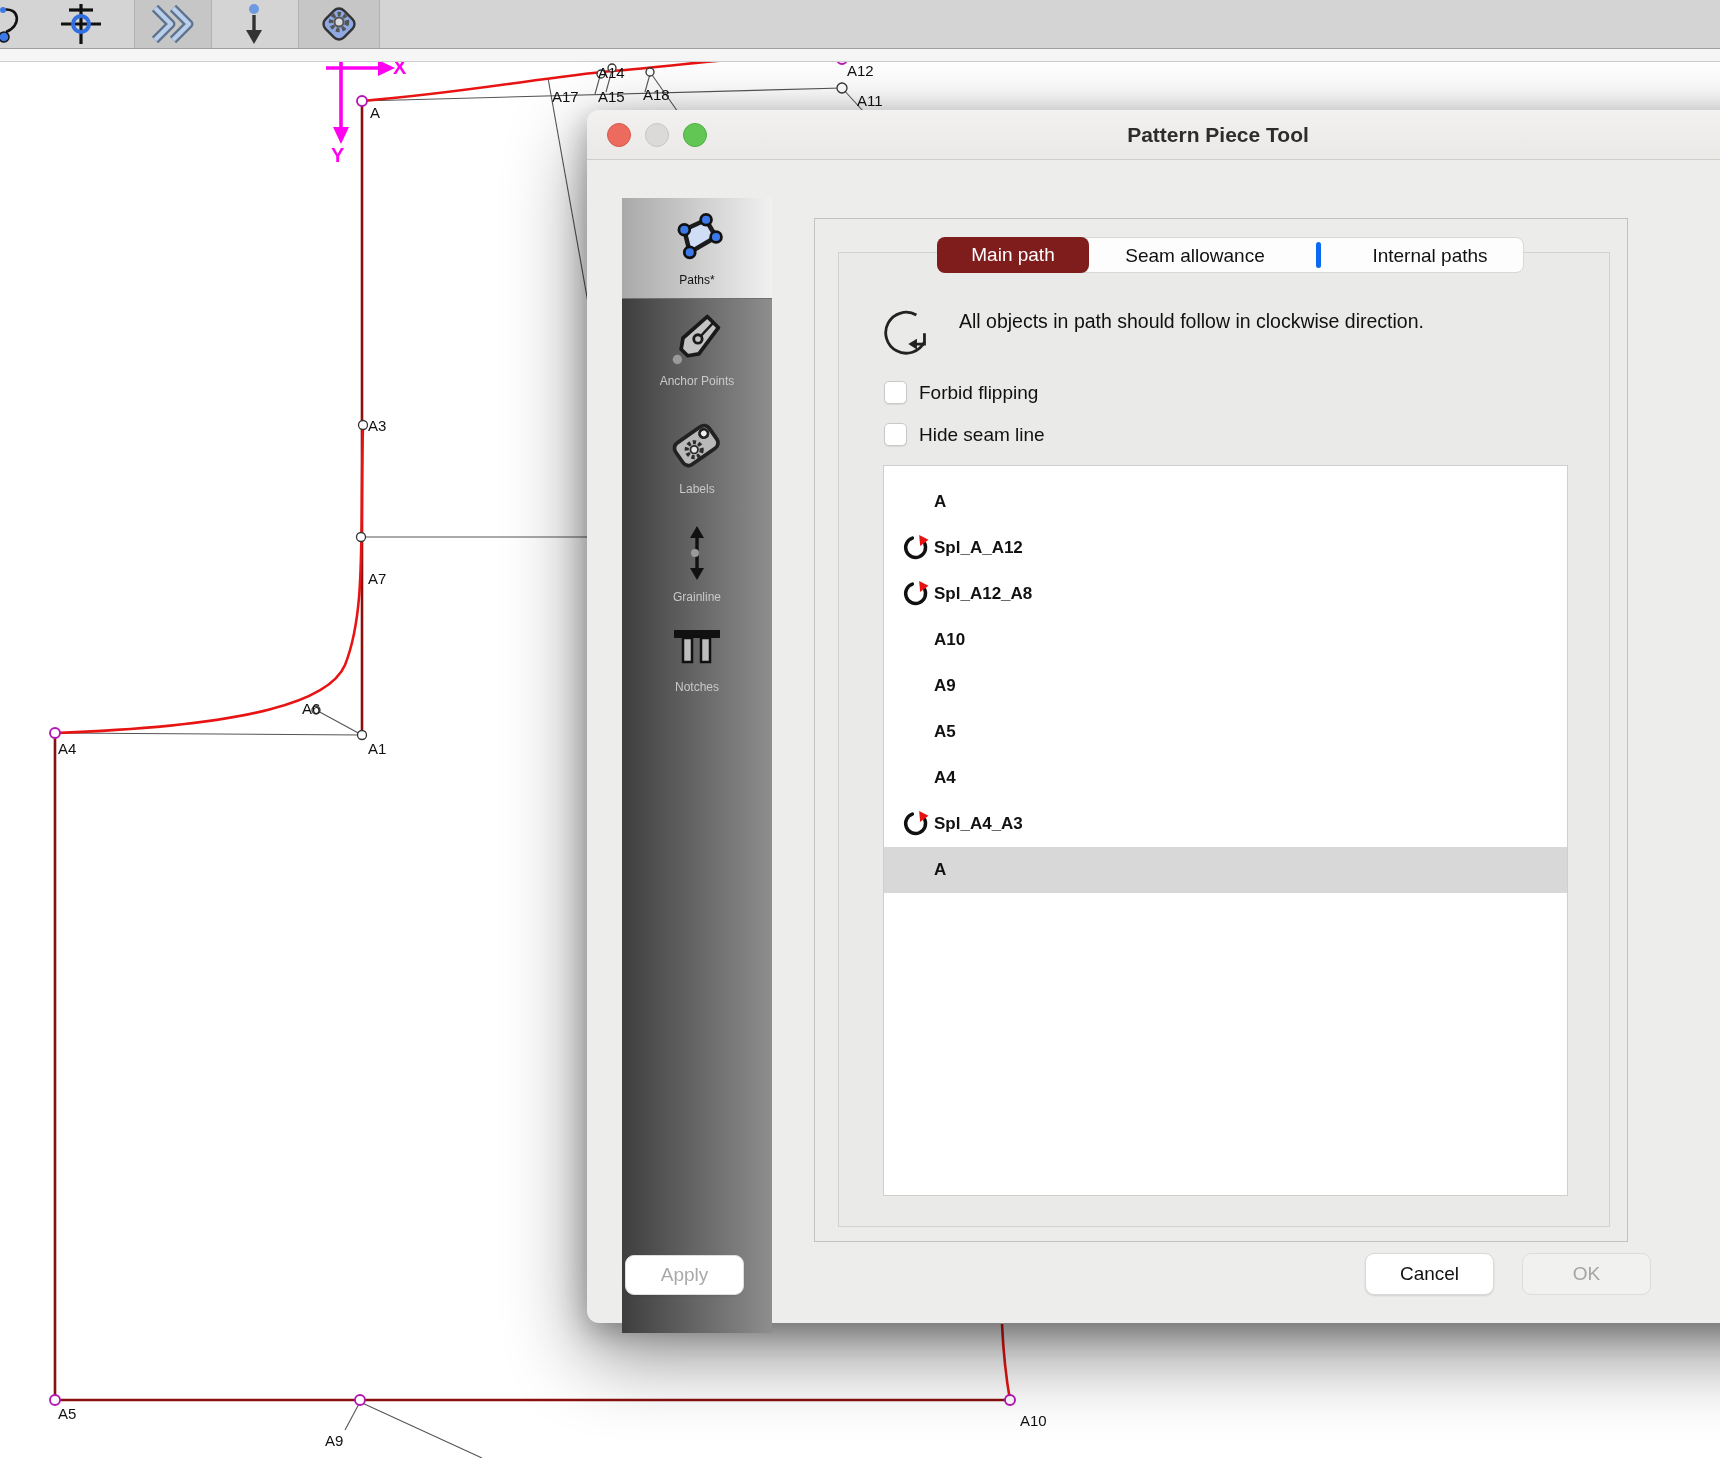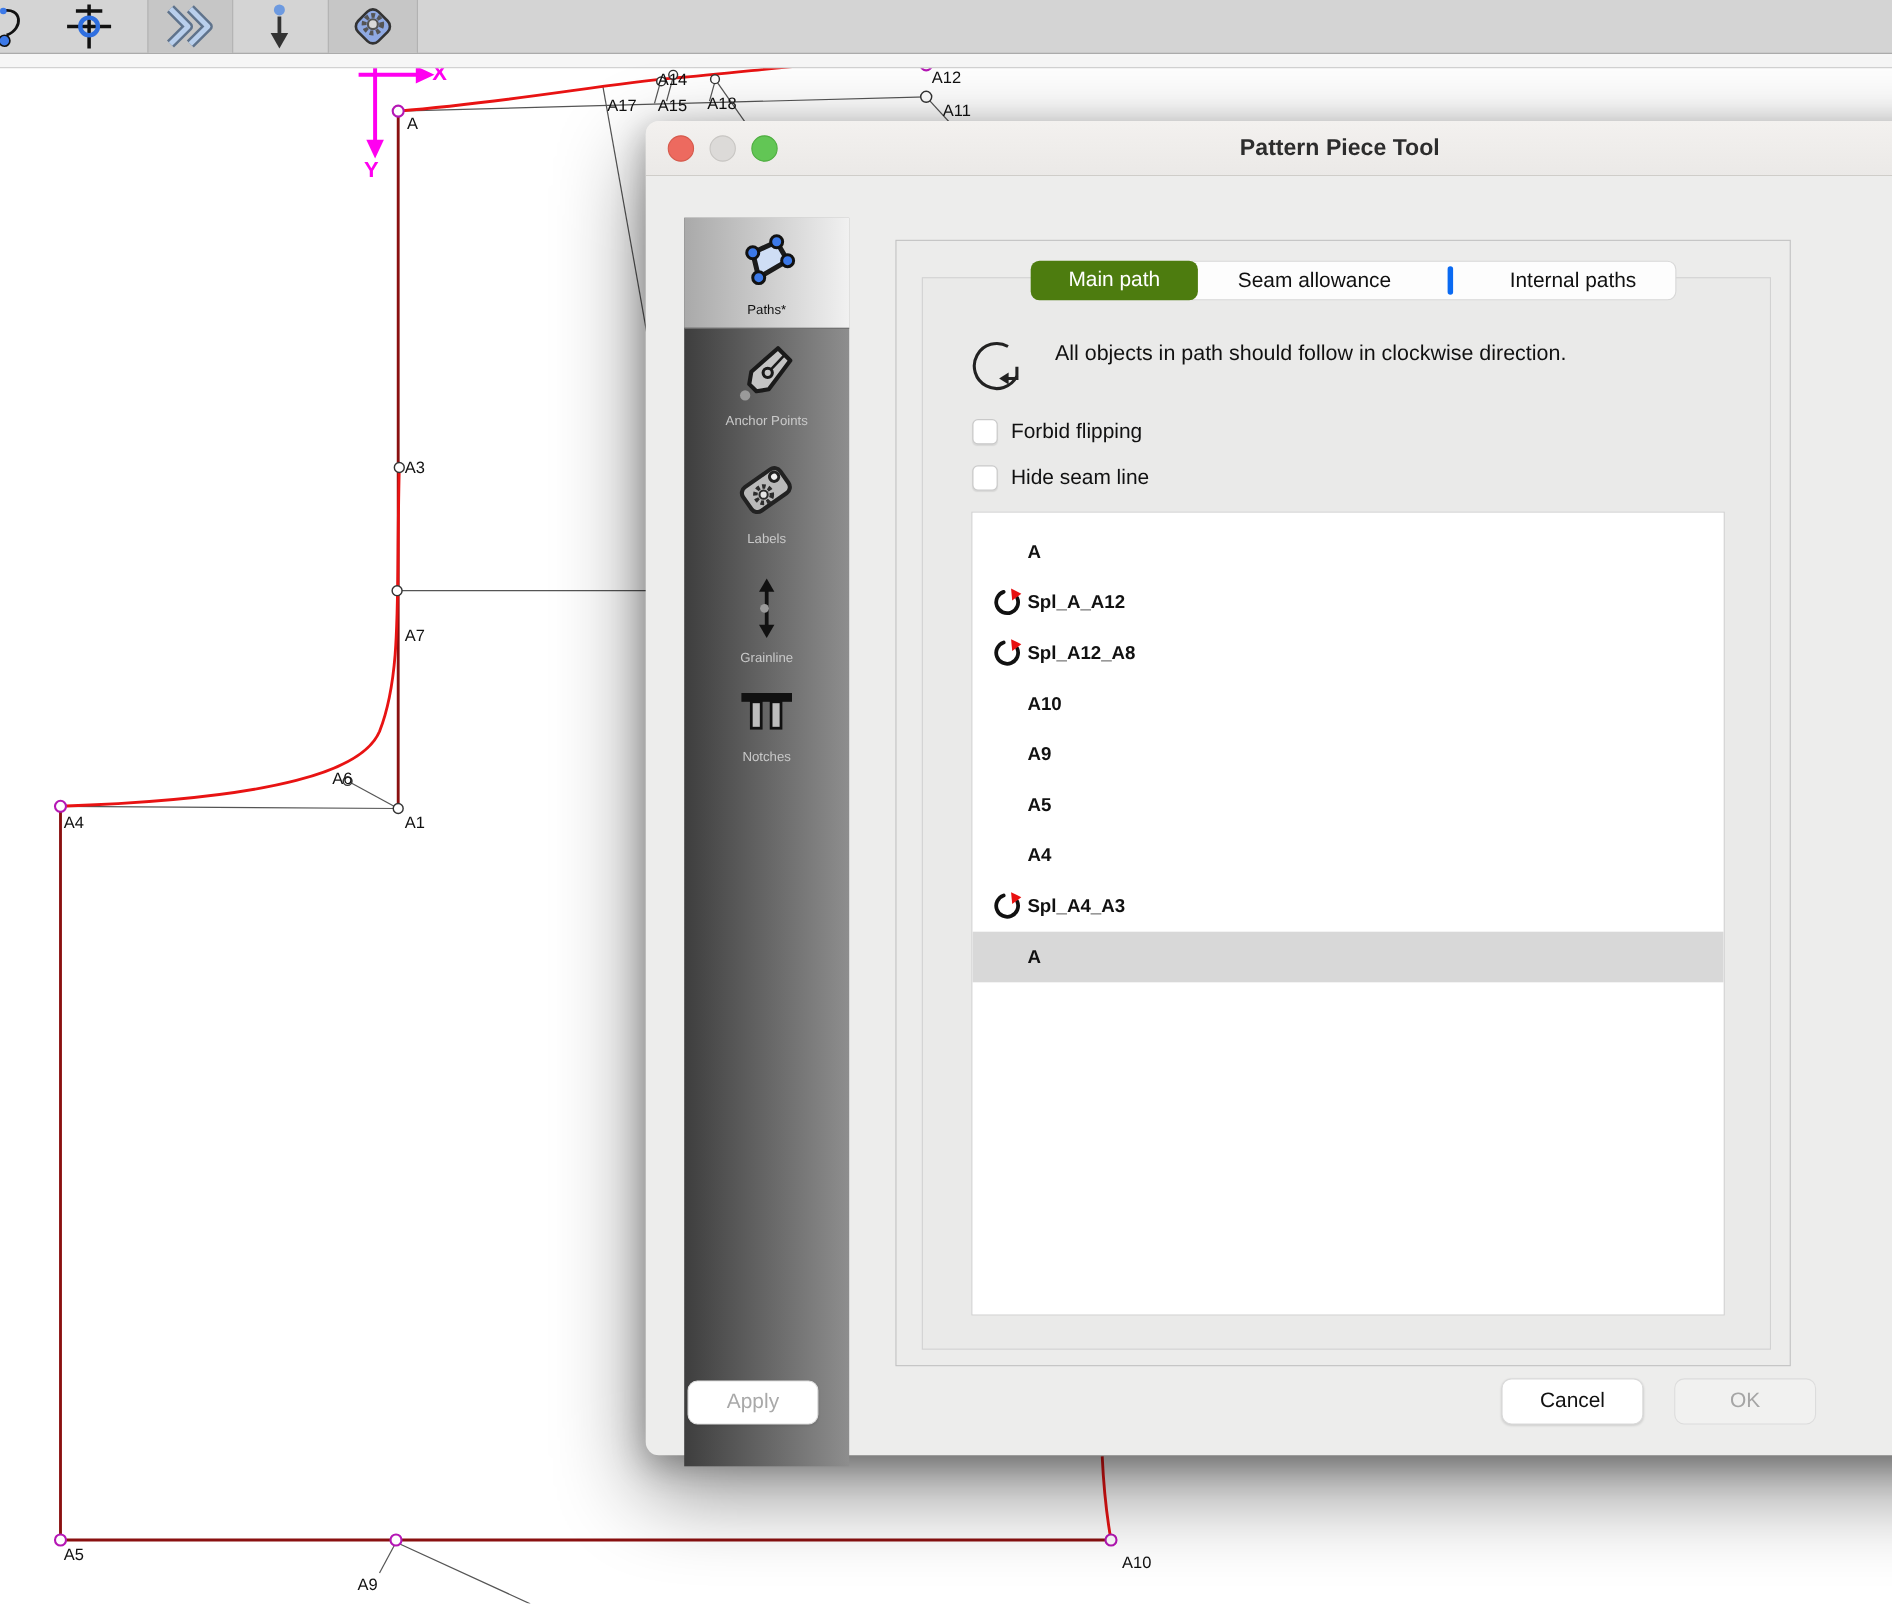--- a/index.html
+++ b/index.html
@@ -36,21 +36,21 @@
   #side-paths{top:0;height:100px;background:linear-gradient(90deg,#a9a9a9,#f1f1f1);border-bottom:1px solid #6f6f6f;
               display:flex;flex-direction:column;align-items:center;justify-content:center;}
   #side-paths .lbl{color:#111;}
   .side-block{display:flex;flex-direction:column;align-items:center;}
 
   
   #outer-frame{position:absolute;left:227px;top:108px;width:812px;height:1022px;border:1px solid #c2c2c2;background:#ececeb;}
   #inner-frame{position:absolute;left:251px;top:142px;width:770px;height:973px;border:1px solid #d2d2d2;background:#eaeae9;}
   #tabbar{position:absolute;left:350px;top:127px;height:36px;display:flex;z-index:3;}
   .tab{height:36px;display:flex;align-items:center;justify-content:center;font-size:19px;}
-  #tab-main{width:152px;background:#4d7c0f;color:#fff;border-radius:8px;z-index:2;}
+  #tab-main{width:152px;background:#7f1d1d;color:#fff;border-radius:8px;z-index:2;}
   #tab-rest{display:flex;background:#fdfdfd;border:1px solid #d8d8d8;border-radius:0 8px 8px 0;margin-left:-6px;padding-left:6px;height:34px;gap:16px;}
   #tab-seam{width:210px;color:#111;}
   .tab-sep{width:5px;height:26px;background:#0a6af2;border-radius:3px;align-self:center;}
   #tab-internal{width:186px;color:#111;}
 
   
   #dir-icon{position:absolute;left:296px;top:198px;}
   #dir-text{position:absolute;left:372px;top:196px;width:560px;font-size:19.5px;color:#111;line-height:30px;}
 
   

